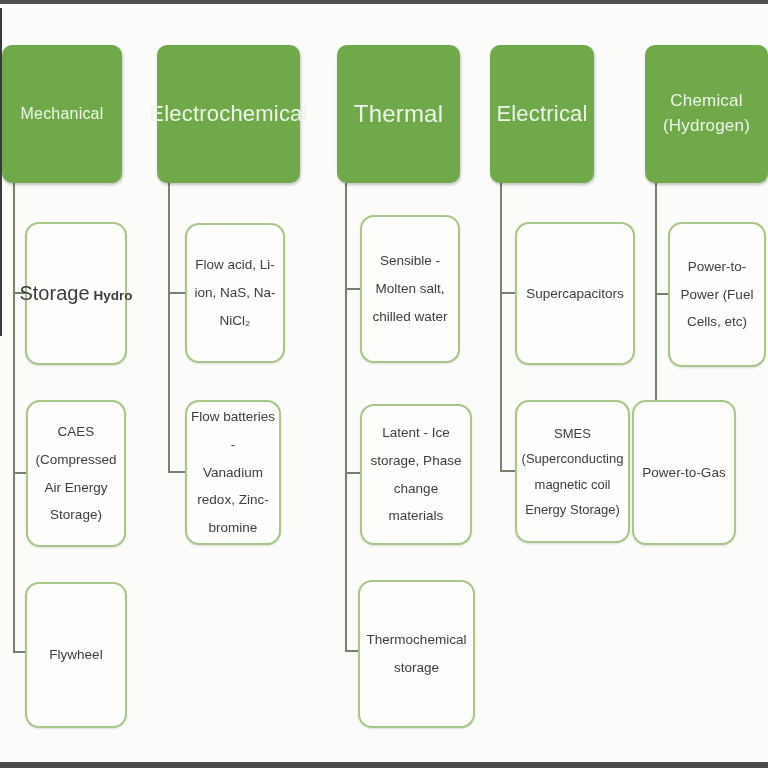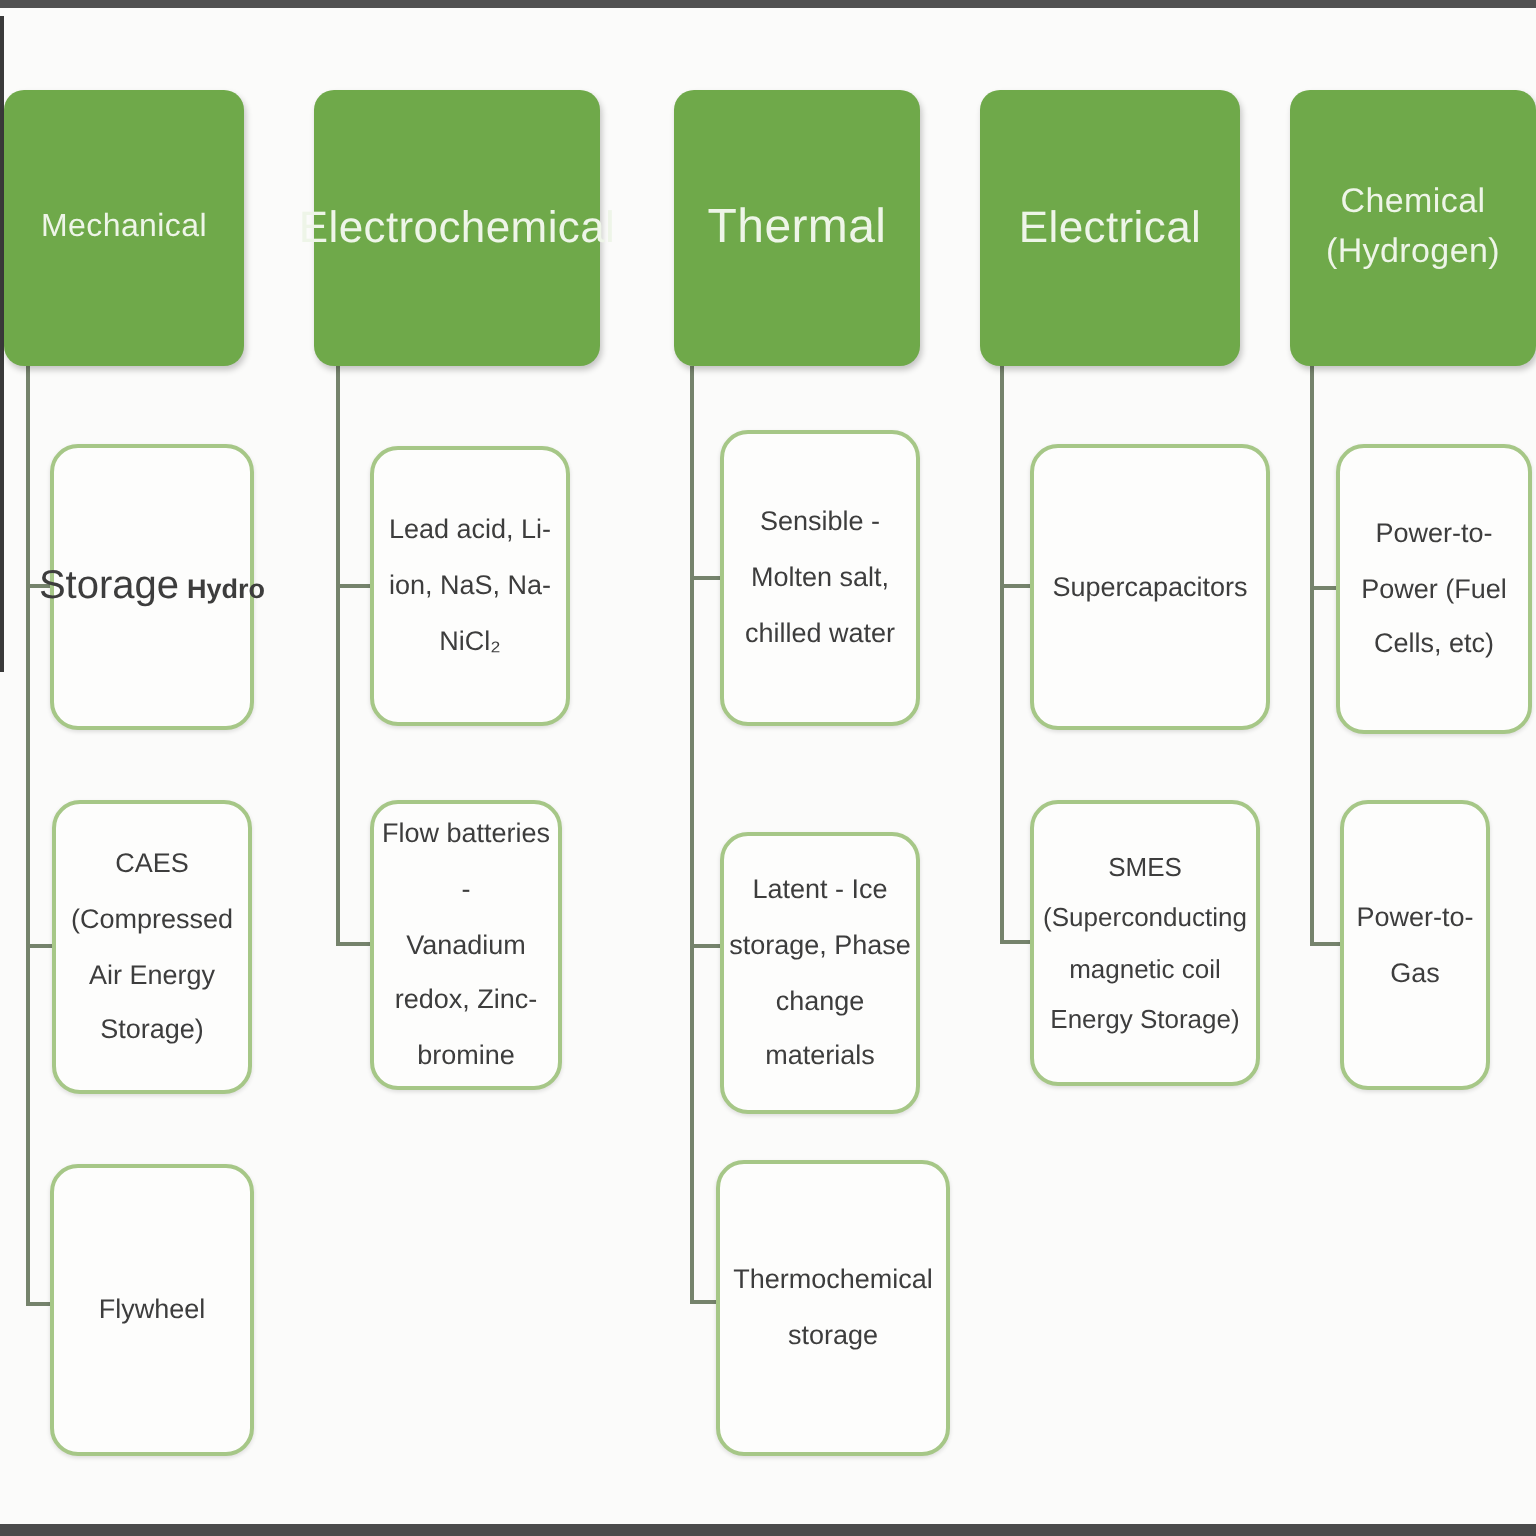--- a/index.html
+++ b/index.html
@@ -75,21 +75,21 @@
   <div class="box" style="left:25px;top:582px;width:102px;height:146px">Flywheel</div>
 </div>
 
 <div>
   <div class="vline" style="left:168px;top:183px;height:290px"></div>
   <div class="hline" style="left:168px;top:292px;width:17px"></div>
   <div class="hline" style="left:168px;top:471px;width:17px"></div>
 
   <div class="hdr" style="left:157px;top:45px;width:143px;height:138px;font-size:22px">Electrochemical</div>
 
-  <div class="box" style="left:185px;top:223px;width:100px;height:140px">Lead acid, Li-
+  <div class="box" style="left:185px;top:223px;width:100px;height:140px">Flow acid, Li-
 ion, NaS, Na-
 NiCl₂</div>
 
   <div class="box" style="left:185px;top:400px;width:96px;height:145px">Flow batteries -
 Vanadium
 redox, Zinc-
 bromine</div>
 </div>
 
 <div>
@@ -97,35 +97,35 @@
   <div class="hline" style="left:345px;top:288px;width:15px"></div>
   <div class="hline" style="left:345px;top:472px;width:15px"></div>
   <div class="hline" style="left:345px;top:650px;width:13px"></div>
 
   <div class="hdr" style="left:337px;top:45px;width:123px;height:138px;font-size:24px">Thermal</div>
 
   <div class="box" style="left:360px;top:215px;width:100px;height:148px">Sensible -
 Molten salt,
 chilled water</div>
 
-  <div class="box" style="left:360px;top:416px;width:100px;height:141px">Latent - Ice
+  <div class="box" style="left:360px;top:404px;width:112px;height:141px">Latent - Ice
 storage, Phase
 change
 materials</div>
 
   <div class="box" style="left:358px;top:580px;width:117px;height:148px">Thermochemical
 storage</div>
 </div>
 
 <div>
   <div class="vline" style="left:500px;top:183px;height:289px"></div>
   <div class="hline" style="left:500px;top:292px;width:15px"></div>
   <div class="hline" style="left:500px;top:470px;width:15px"></div>
 
-  <div class="hdr" style="left:490px;top:45px;width:130px;height:138px;font-size:22px">Electrical</div>
+  <div class="hdr" style="left:490px;top:45px;width:104px;height:138px;font-size:22px">Electrical</div>
 
   <div class="box" style="left:515px;top:222px;width:120px;height:143px">Supercapacitors</div>
 
   <div class="box" style="left:515px;top:400px;width:115px;height:143px;font-size:13px;line-height:1.95">SMES
 (Superconducting
 magnetic coil
 Energy Storage)</div>
 </div>
 
 <div>
@@ -133,14 +133,14 @@
   <div class="hline" style="left:655px;top:293px;width:13px"></div>
   <div class="hline" style="left:655px;top:471px;width:15px"></div>
 
   <div class="hdr" style="left:645px;top:45px;width:123px;height:138px;font-size:17px">Chemical
 (Hydrogen)</div>
 
   <div class="box" style="left:668px;top:222px;width:98px;height:145px">Power-to-
 Power (Fuel
 Cells, etc)</div>
 
-  <div class="box" style="left:670px;top:400px;width:75px;height:145px">Power-to-Gas</div>
+  <div class="box" style="left:632px;top:400px;width:104px;height:145px">Power-to-Gas</div>
 </div>
 
 </body></html>

